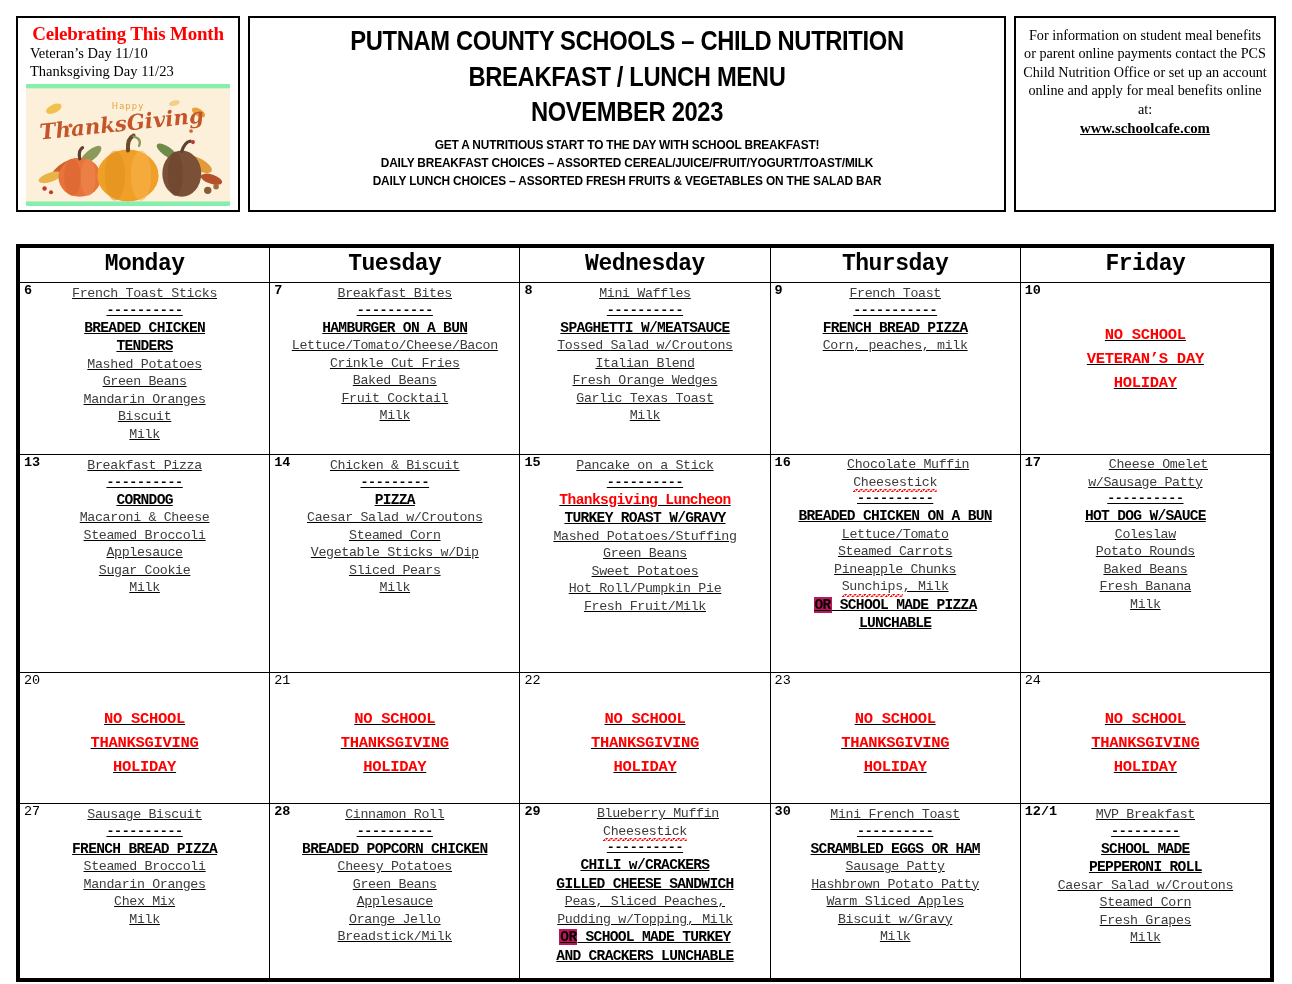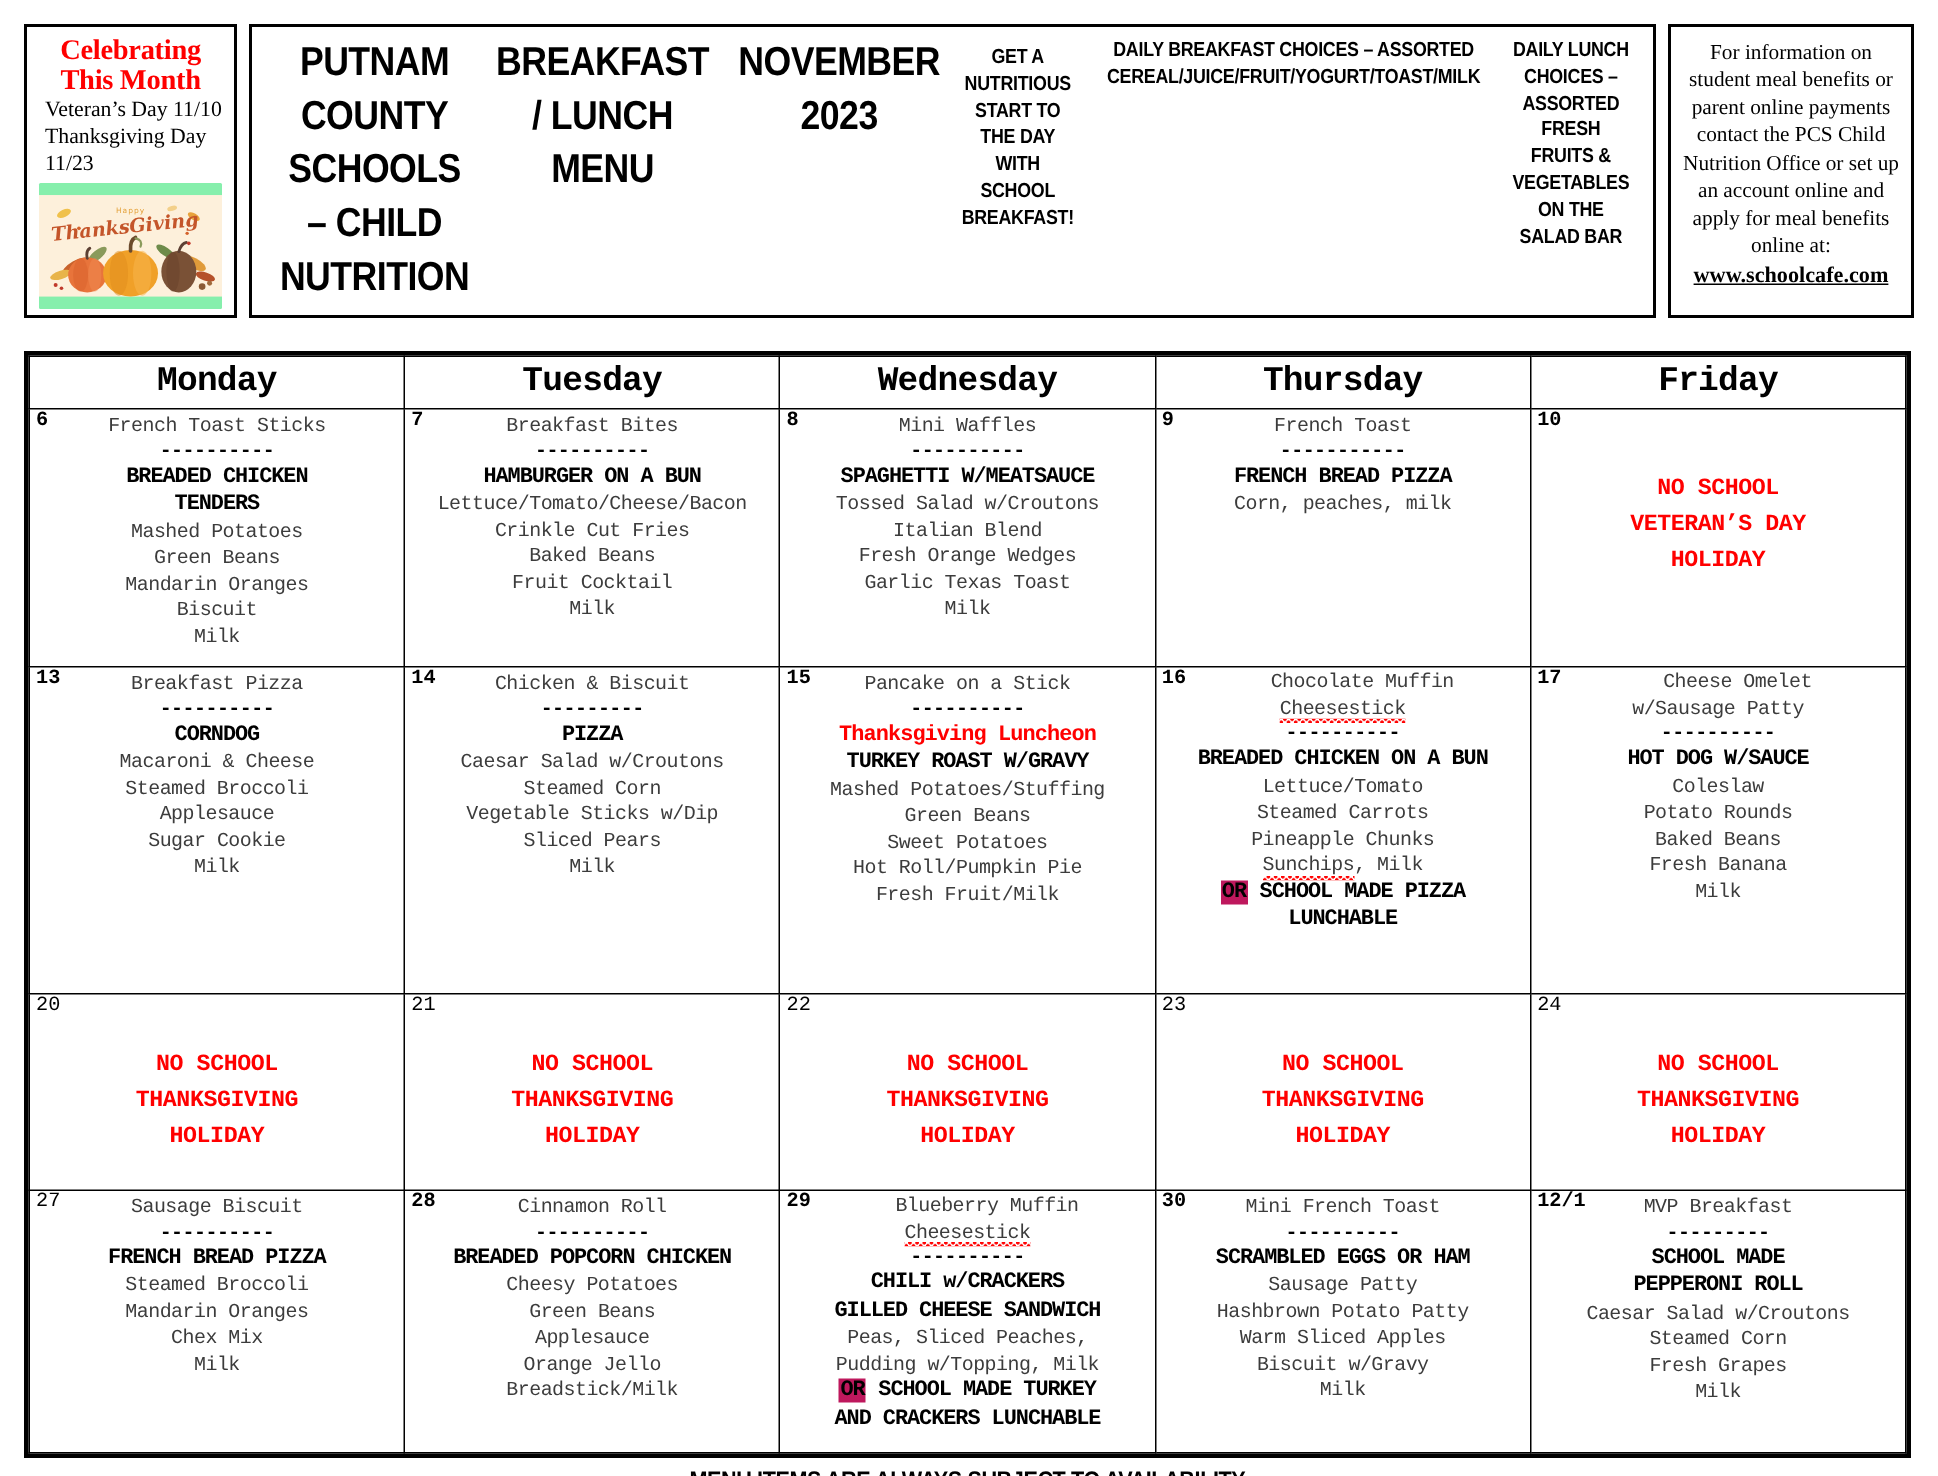--- a/index.html
+++ b/index.html
@@ -28,21 +28,21 @@
     font-size: 14.5px; color: #000; line-height: 1.25; padding-left: 4px;
   }
   .tg-art {
     margin-top: 4px; flex: 1; border-radius: 1px;
     background: #86efac;
     position: relative; overflow: hidden;
   }
 
   
   .title-box { flex: 1; padding: 6px 10px 4px 10px; text-align: center;
-    display: flex; flex-direction: row; justify-content: flex-start; }
+    display: flex; flex-direction: column; justify-content: flex-start; }
   .title-main {
     font-family: "Liberation Sans Narrow", "Liberation Sans", sans-serif;
     font-weight: bold; font-size: 27px; line-height: 1.32;
     letter-spacing: -0.4px; color: #000;
     transform: scaleX(0.88); transform-origin: center;
   }
   .title-sub {
     font-family: "Liberation Sans Narrow", "Liberation Sans", sans-serif;
     font-weight: bold; font-size: 13.5px; line-height: 1.32;
     letter-spacing: -0.2px; color: #000;
@@ -51,21 +51,21 @@
   .title-sub.first { margin-top: 5px; }
 
   
   .info-box { width: 262px; padding: 8px 7px; text-align: center;
     font-family: "Liberation Serif", "DejaVu Serif", serif;
     font-size: 14.2px; line-height: 1.30; color: #000; }
   .info-link { color: #000000; font-weight: bold; text-decoration: underline;
     font-size: 14.8px; display: inline-block; margin-top: 1px; }
 
   
-  .cal { margin-top: 22px; border: 3px solid #000; width: 1258px; }
+  .cal { margin-top: 32px; border: 3px solid #000; width: 1258px; }
   .cal table { border-collapse: collapse; width: 100%; table-layout: fixed; }
   .cal th {
     border: 1px solid #000;
     font-family: "Liberation Mono", "DejaVu Sans Mono", monospace;
     font-weight: bold; font-size: 23px; letter-spacing: -0.5px;
     padding: 3px 0 5px 0; text-align: center; color: #000;
   }
   .cal td {
     border: 1px solid #000; vertical-align: top;
     padding: 1px 3px 3px 3px; position: relative;
@@ -75,21 +75,21 @@
   .r3 td { height: 131px; }
   .r4 td { height: 175px; }
 
   .daynum {
     font-family: "Liberation Mono", "DejaVu Sans Mono", monospace;
     font-size: 13.5px; font-weight: bold; color: #000;
     position: absolute; left: 4px; top: 1px; line-height: 1.1;
   }
   .daynum.thin { font-weight: normal; }
 
-  .cellbody { text-align: center; padding-top: 1px; }
+  .cellbody { text-align: center; padding-top: 1px; text-decoration: underline; }
   .cellbody.inline { padding-top: 0; }
 
   .bk {
     font-size: 13.3px; color: #3c3c3c; line-height: 1.32;
     letter-spacing: -0.35px; white-space: nowrap;
   }
   .bk.ind { padding-left: 26px; }
   .sep {
     font-size: 13.3px; color: #000; font-weight: bold;
     line-height: 1.22; letter-spacing: -0.35px;

